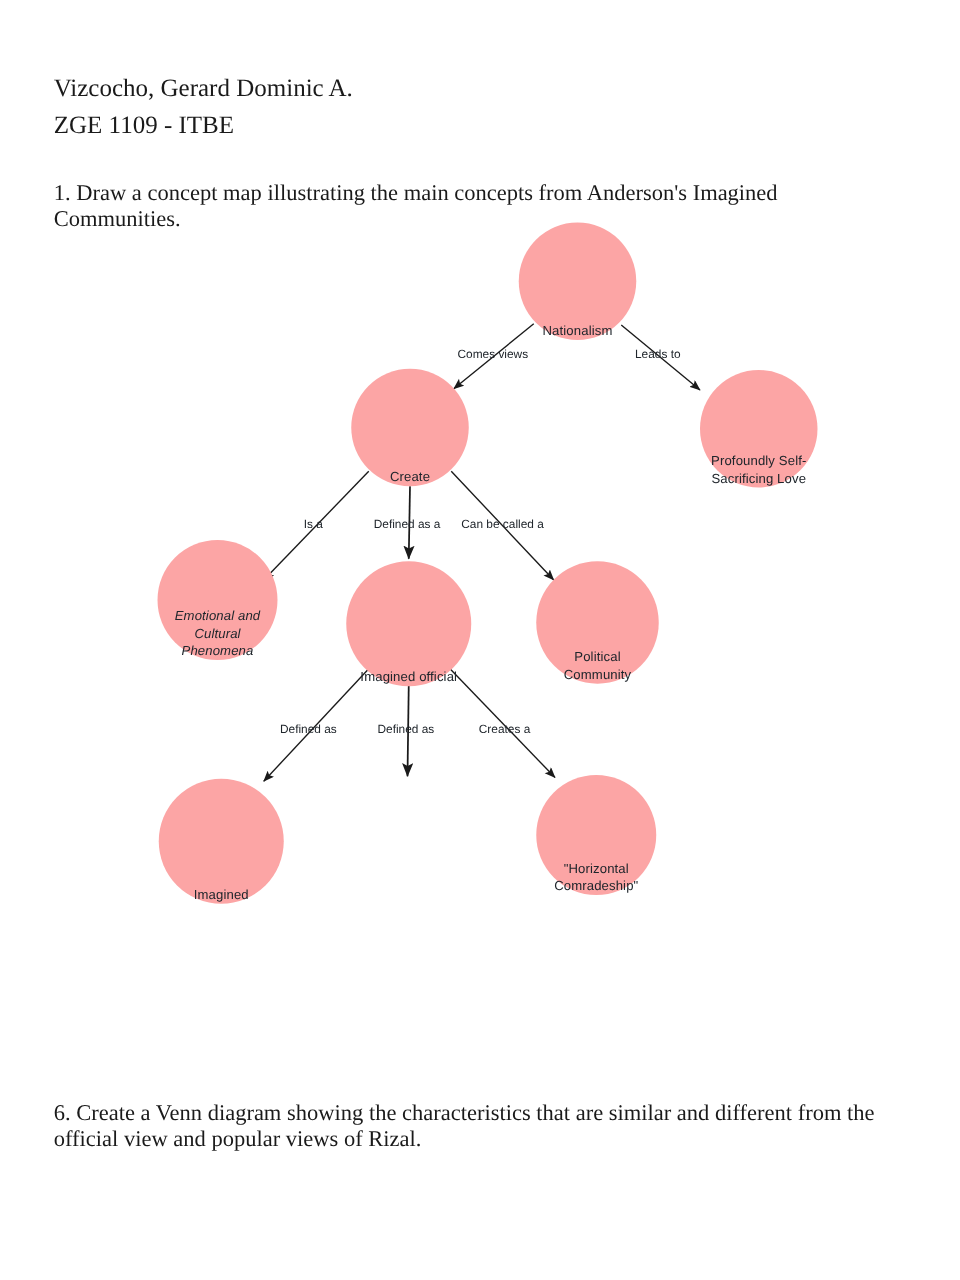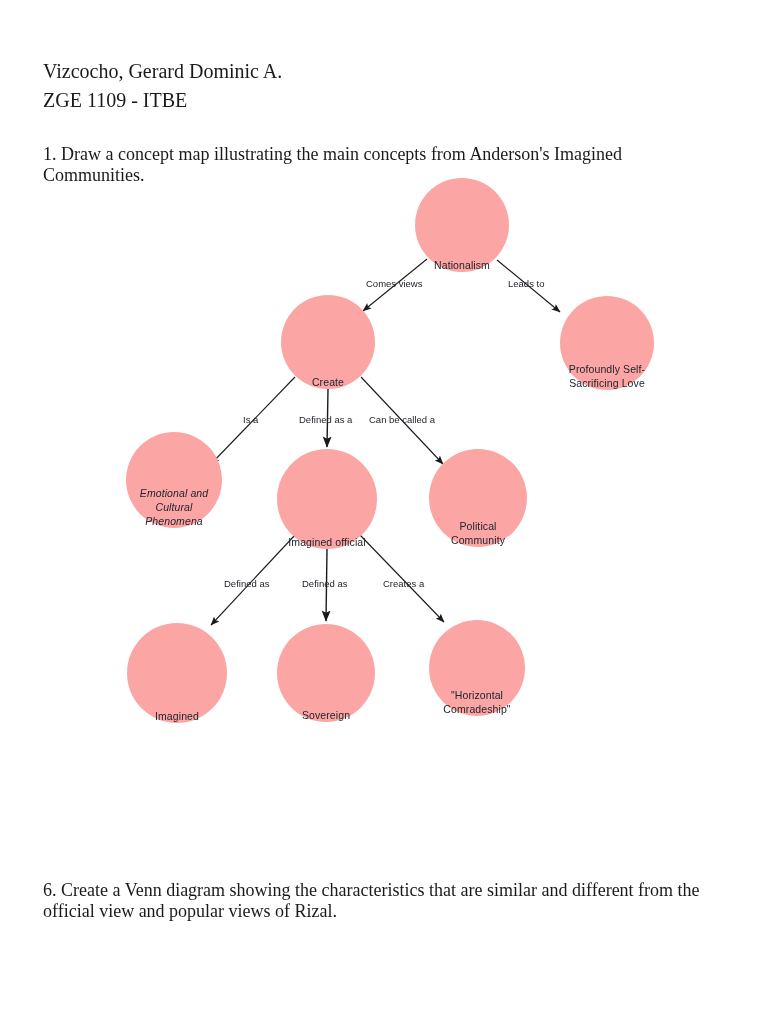--- a/index.html
+++ b/index.html
@@ -175,23 +175,20 @@
     </div>
 
     <div class="node" style="left:429px; top:449px; width:98px; height:98px;">
       <span class="node-label">Political Community</span>
     </div>
 
     <div class="node" style="left:127px; top:623px; width:100px; height:100px;">
       <span class="node-label">Imagined</span>
     </div>
 
-    <div class="node" style="left:277px; top:624px; width:98px; height:98px;">
-      <span class="node-label">Sovereign</span>
-    </div>
 
     <div class="node" style="left:429px; top:620px; width:96px; height:96px;">
       <span class="node-label">"Horizontal Comradeship"</span>
     </div>
 
     <div class="edge-label" style="left:366px; top:278px;">Comes views</div>
     <div class="edge-label" style="left:508px; top:278px;">Leads to</div>
     <div class="edge-label" style="left:243px; top:414px;">Is a</div>
     <div class="edge-label" style="left:299px; top:414px;">Defined as a</div>
     <div class="edge-label" style="left:369px; top:414px;">Can be called a</div>

